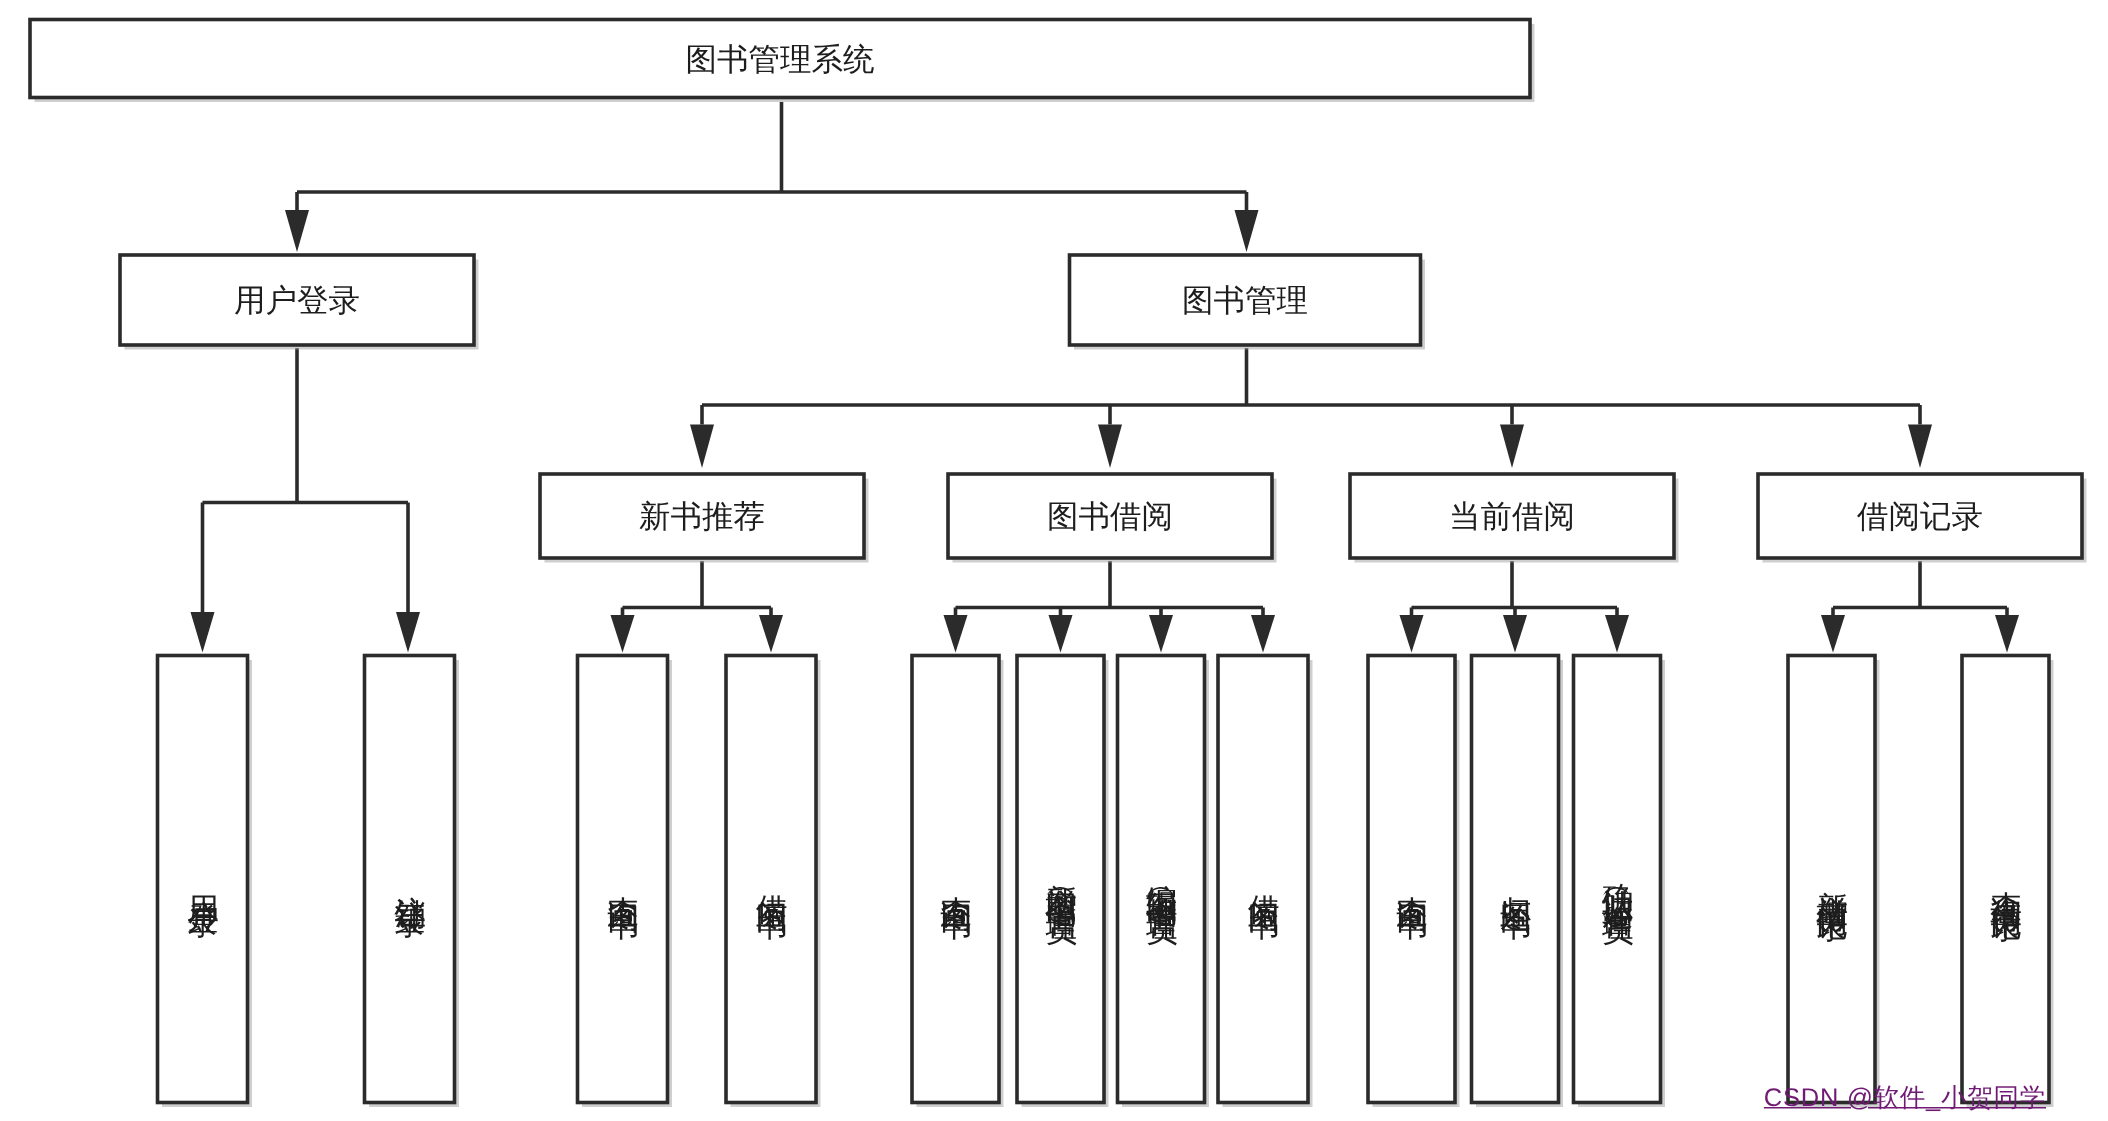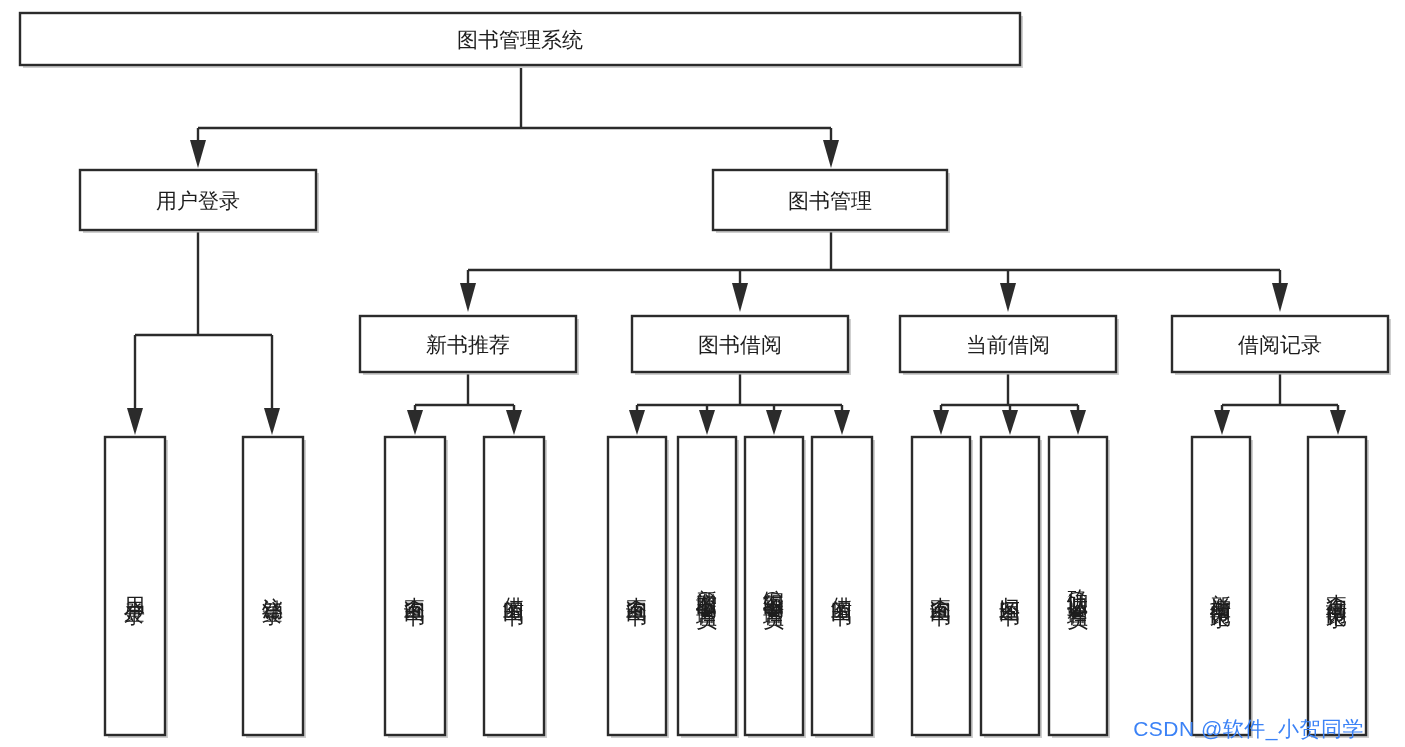--- a/index.html
+++ b/index.html
@@ -58,25 +58,26 @@
     fill: #1d1d1d;
     text-anchor: middle;
     writing-mode: vertical-rl;
     letter-spacing: 3px;
   }
   .watermark {
     position: absolute;
     right: 8px;
     bottom: 4px;
     font-family: "Liberation Sans", "DejaVu Sans", sans-serif;
-    font-size: 21px;
-    color: #3b82f6;
+    font-size: 17px;
+    color: #701a75;
     letter-spacing: 0.5px;
     white-space: nowrap;
     user-select: none;
+    text-decoration: underline;
   }
 </style>
 </head>
 <body>
 
 <div id="diagram-root">
 
   <svg class="diagram" viewBox="0 0 1405 747" xmlns="http://www.w3.org/2000/svg">
 
     <g>

